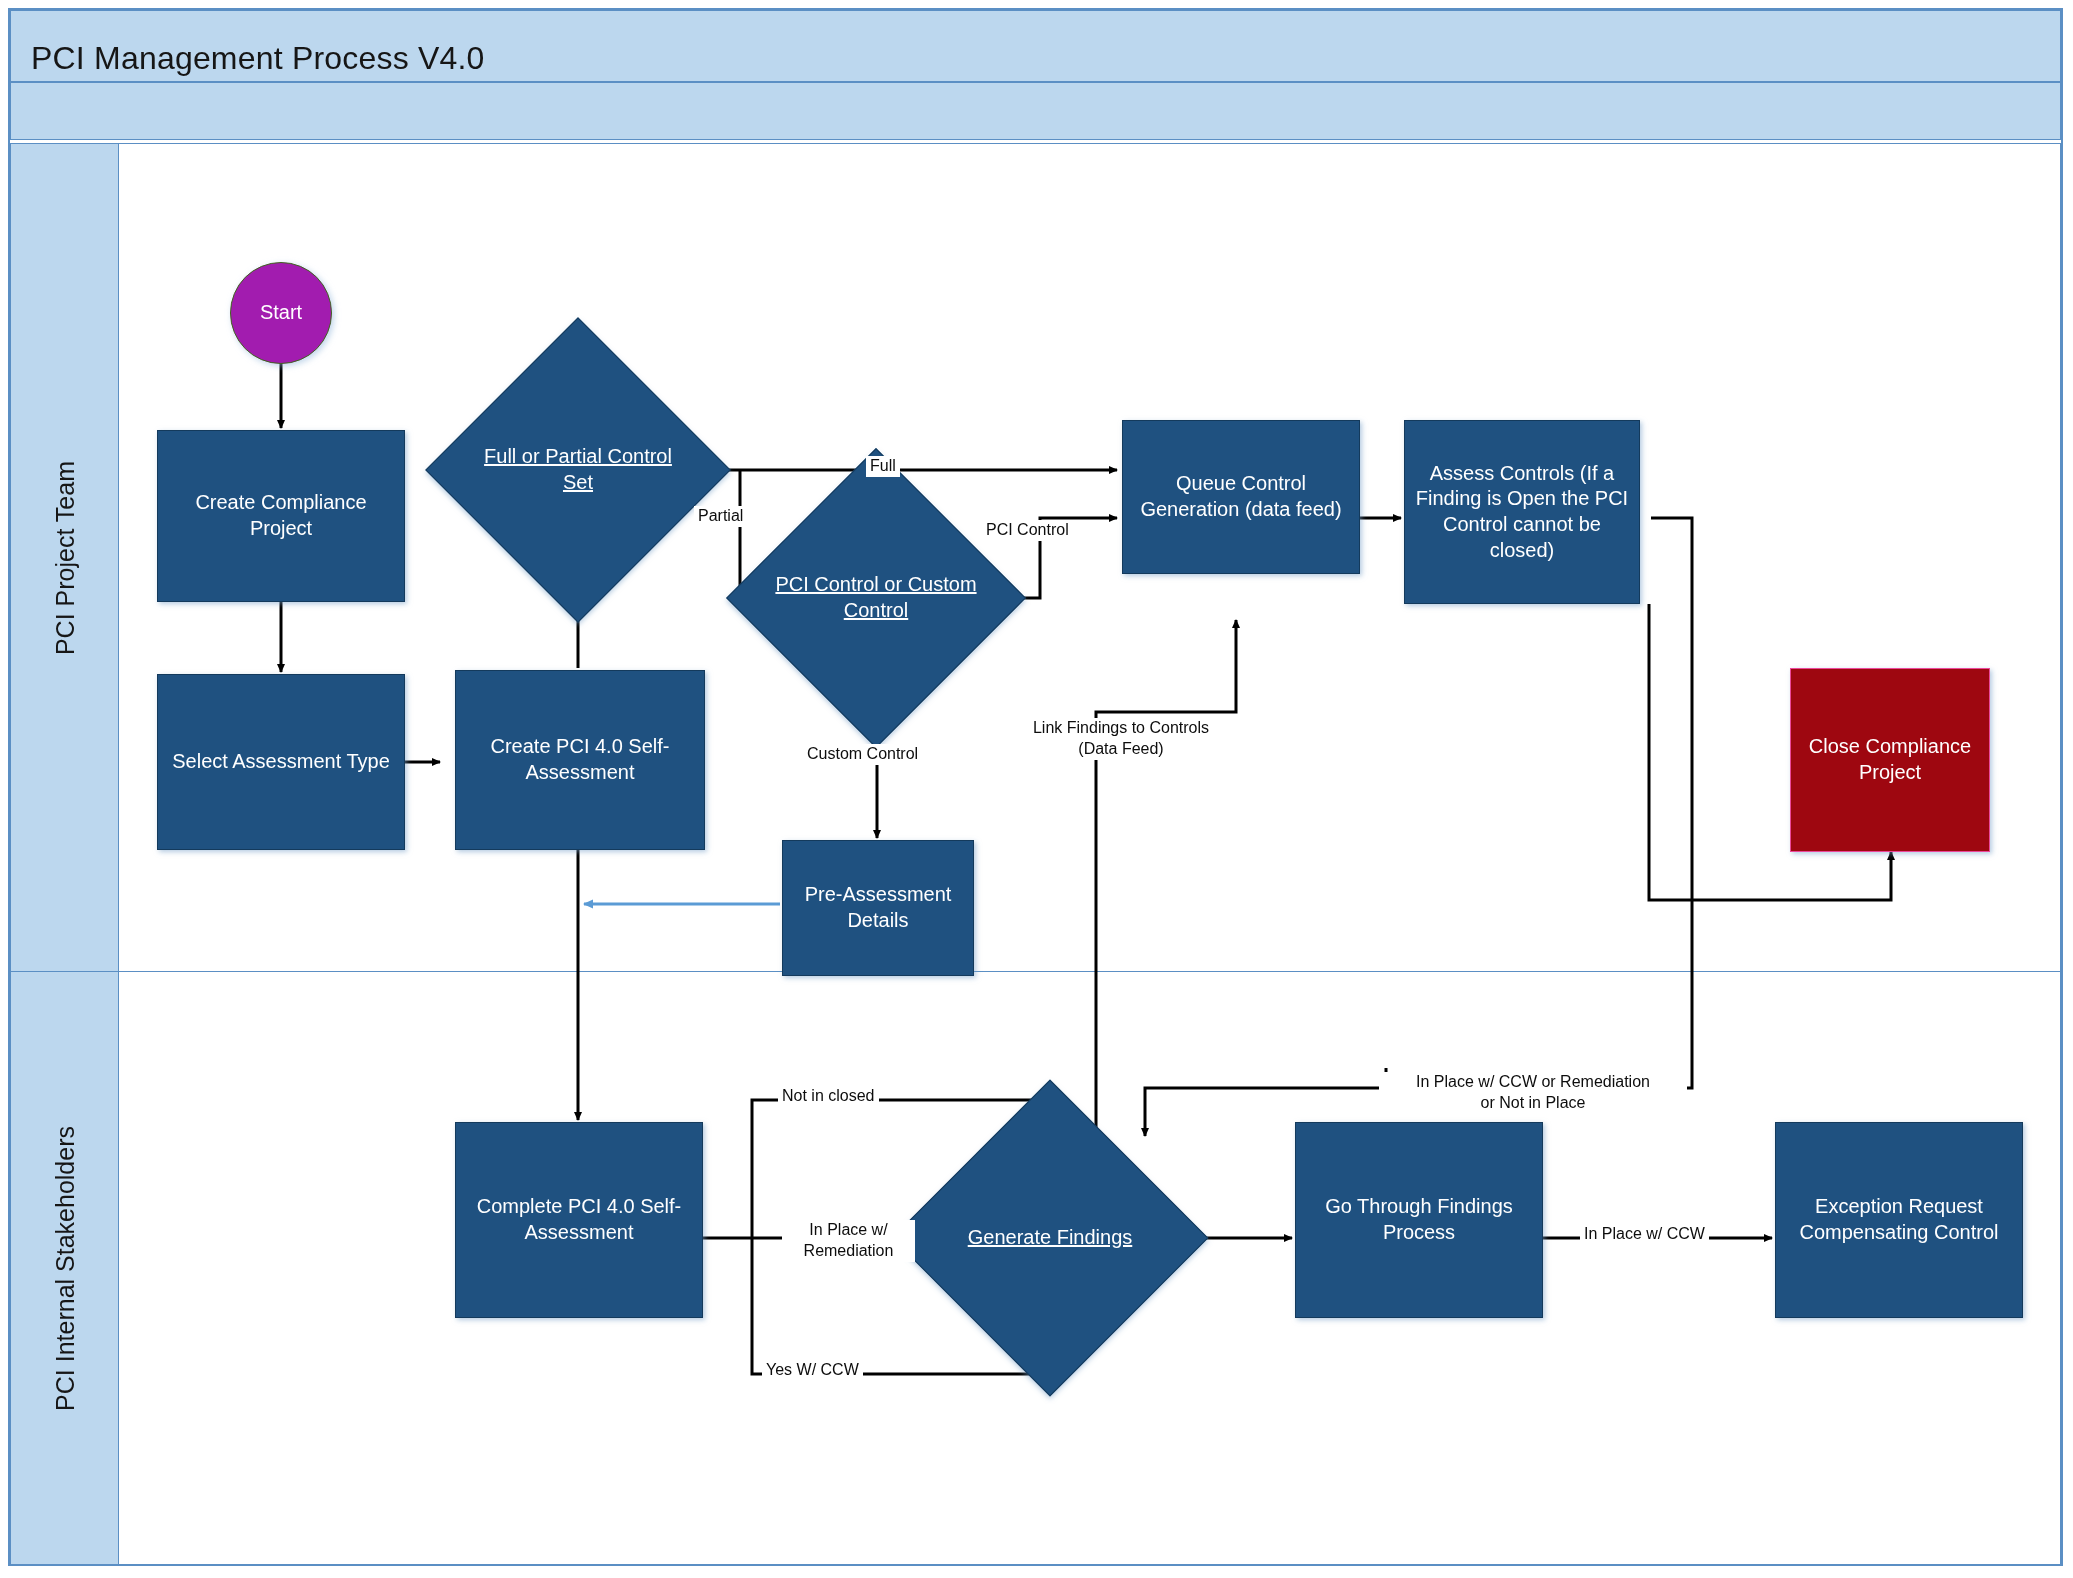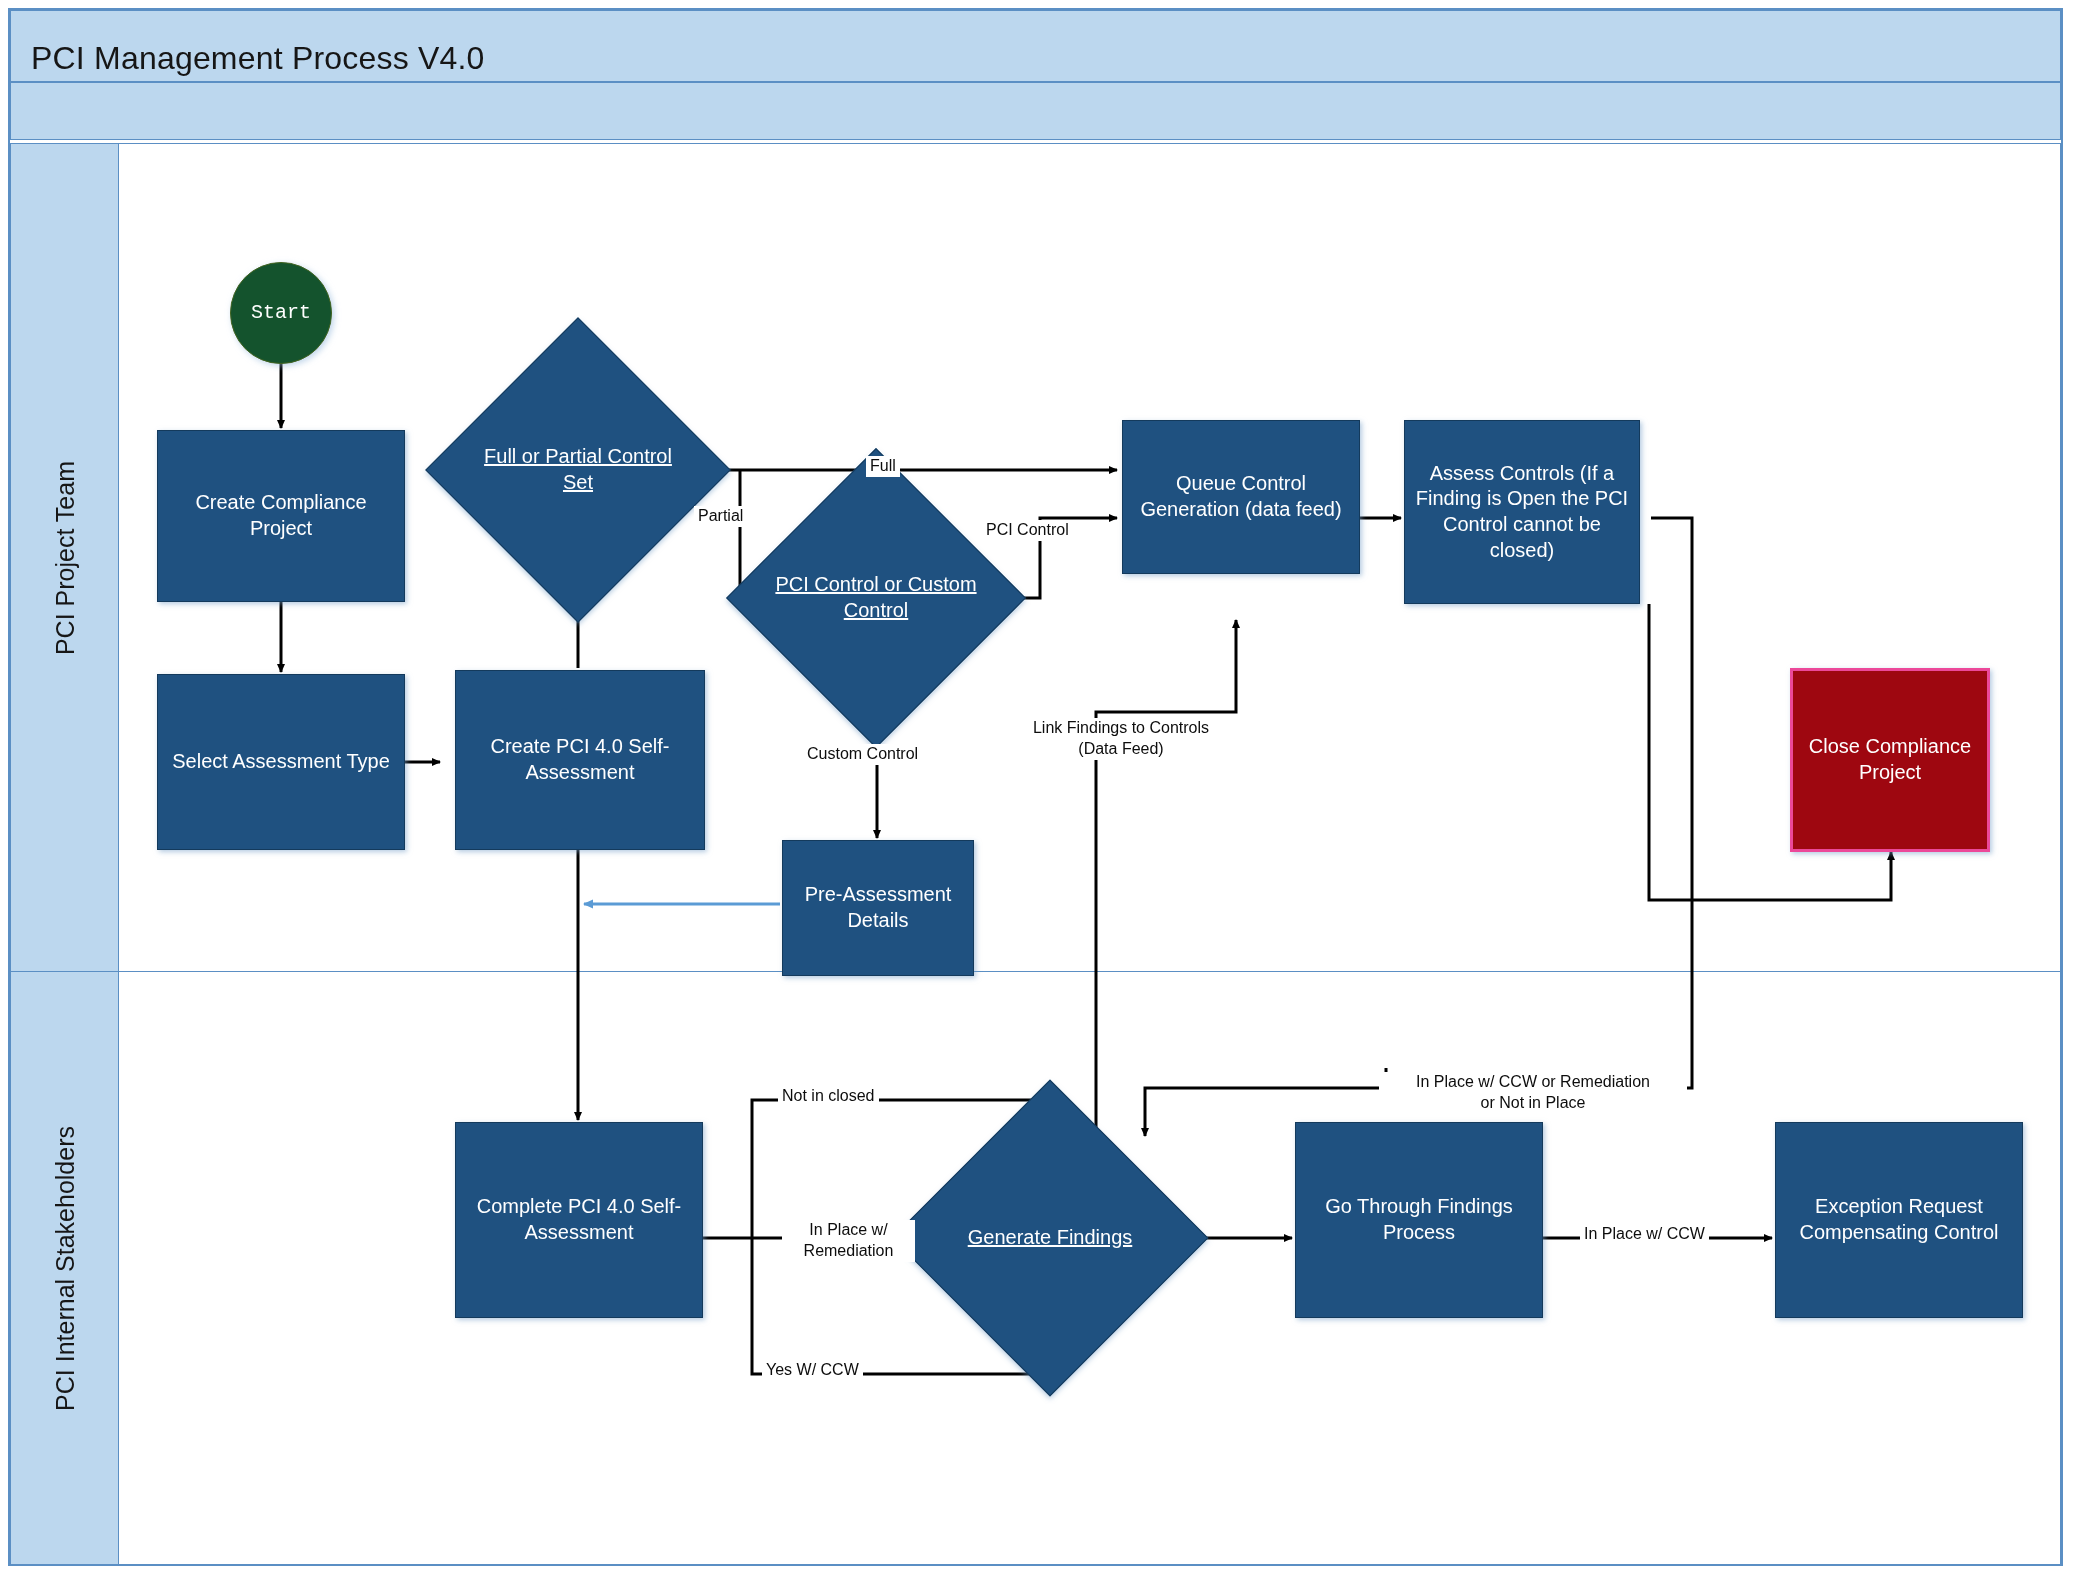--- a/index.html
+++ b/index.html
@@ -100,28 +100,27 @@
     padding: 4px 8px;
     z-index: 5;
   }
   .proc {
     background: #1f5180;
     border: 1px solid #143a5c;
     box-shadow: 2px 2px 5px rgba(120,160,200,0.55);
   }
   .proc.red {
     background: #9e0710;
-    border: 3px solid #ec4899;
+    border: 1px solid #ec4899;
   }
   .start {
-    background: #14532d;
+    background: #a21caf;
     border: 1px solid #41631f;
     border-radius: 50%;
     box-shadow: 2px 2px 6px rgba(150,185,220,0.6);
-    font-family: Liberation Mono, monospace;
   }
   
   .diamond {
     position: absolute;
     z-index: 5;
   }
   .diamond .dia-shape {
     position: absolute;
     inset: 0;
     background: #1f5180;

